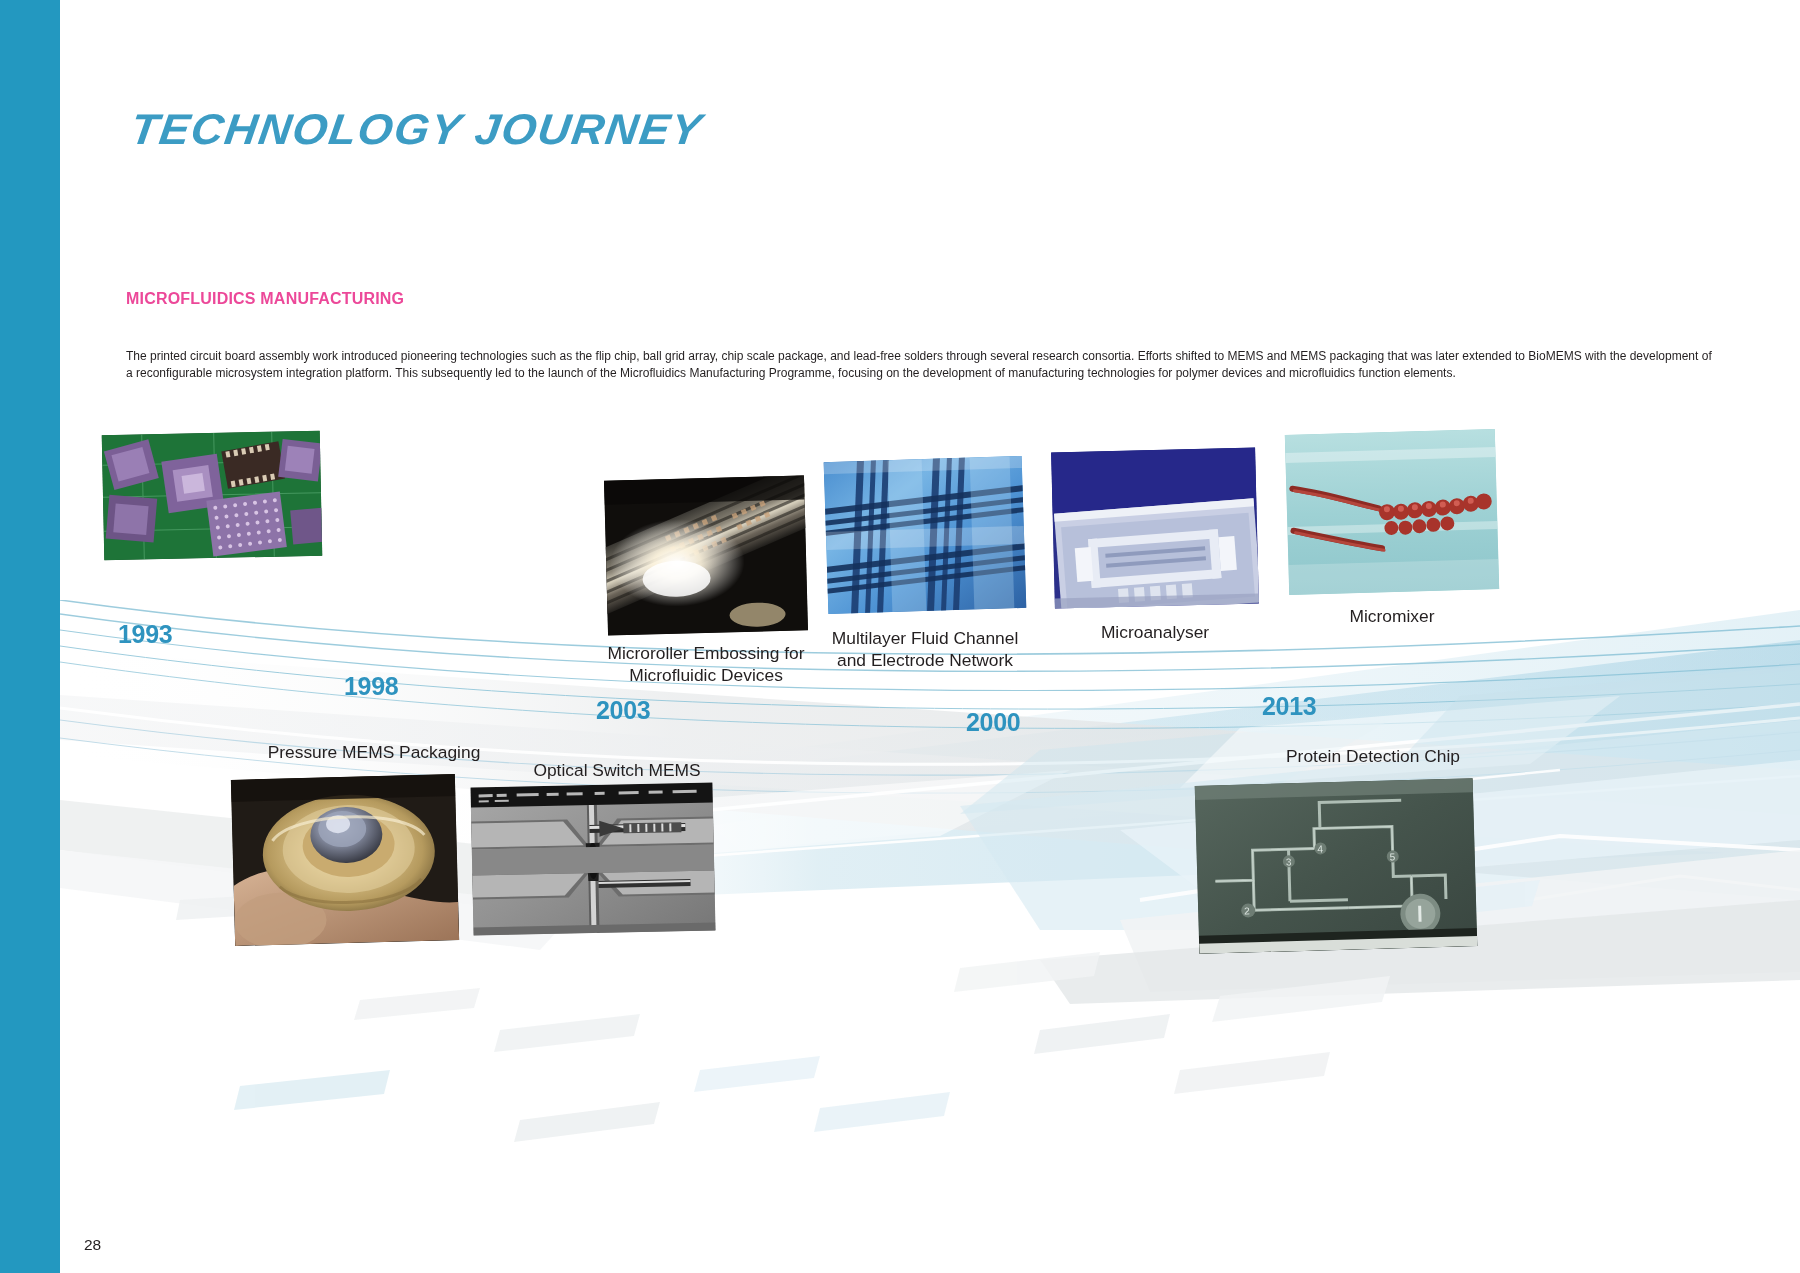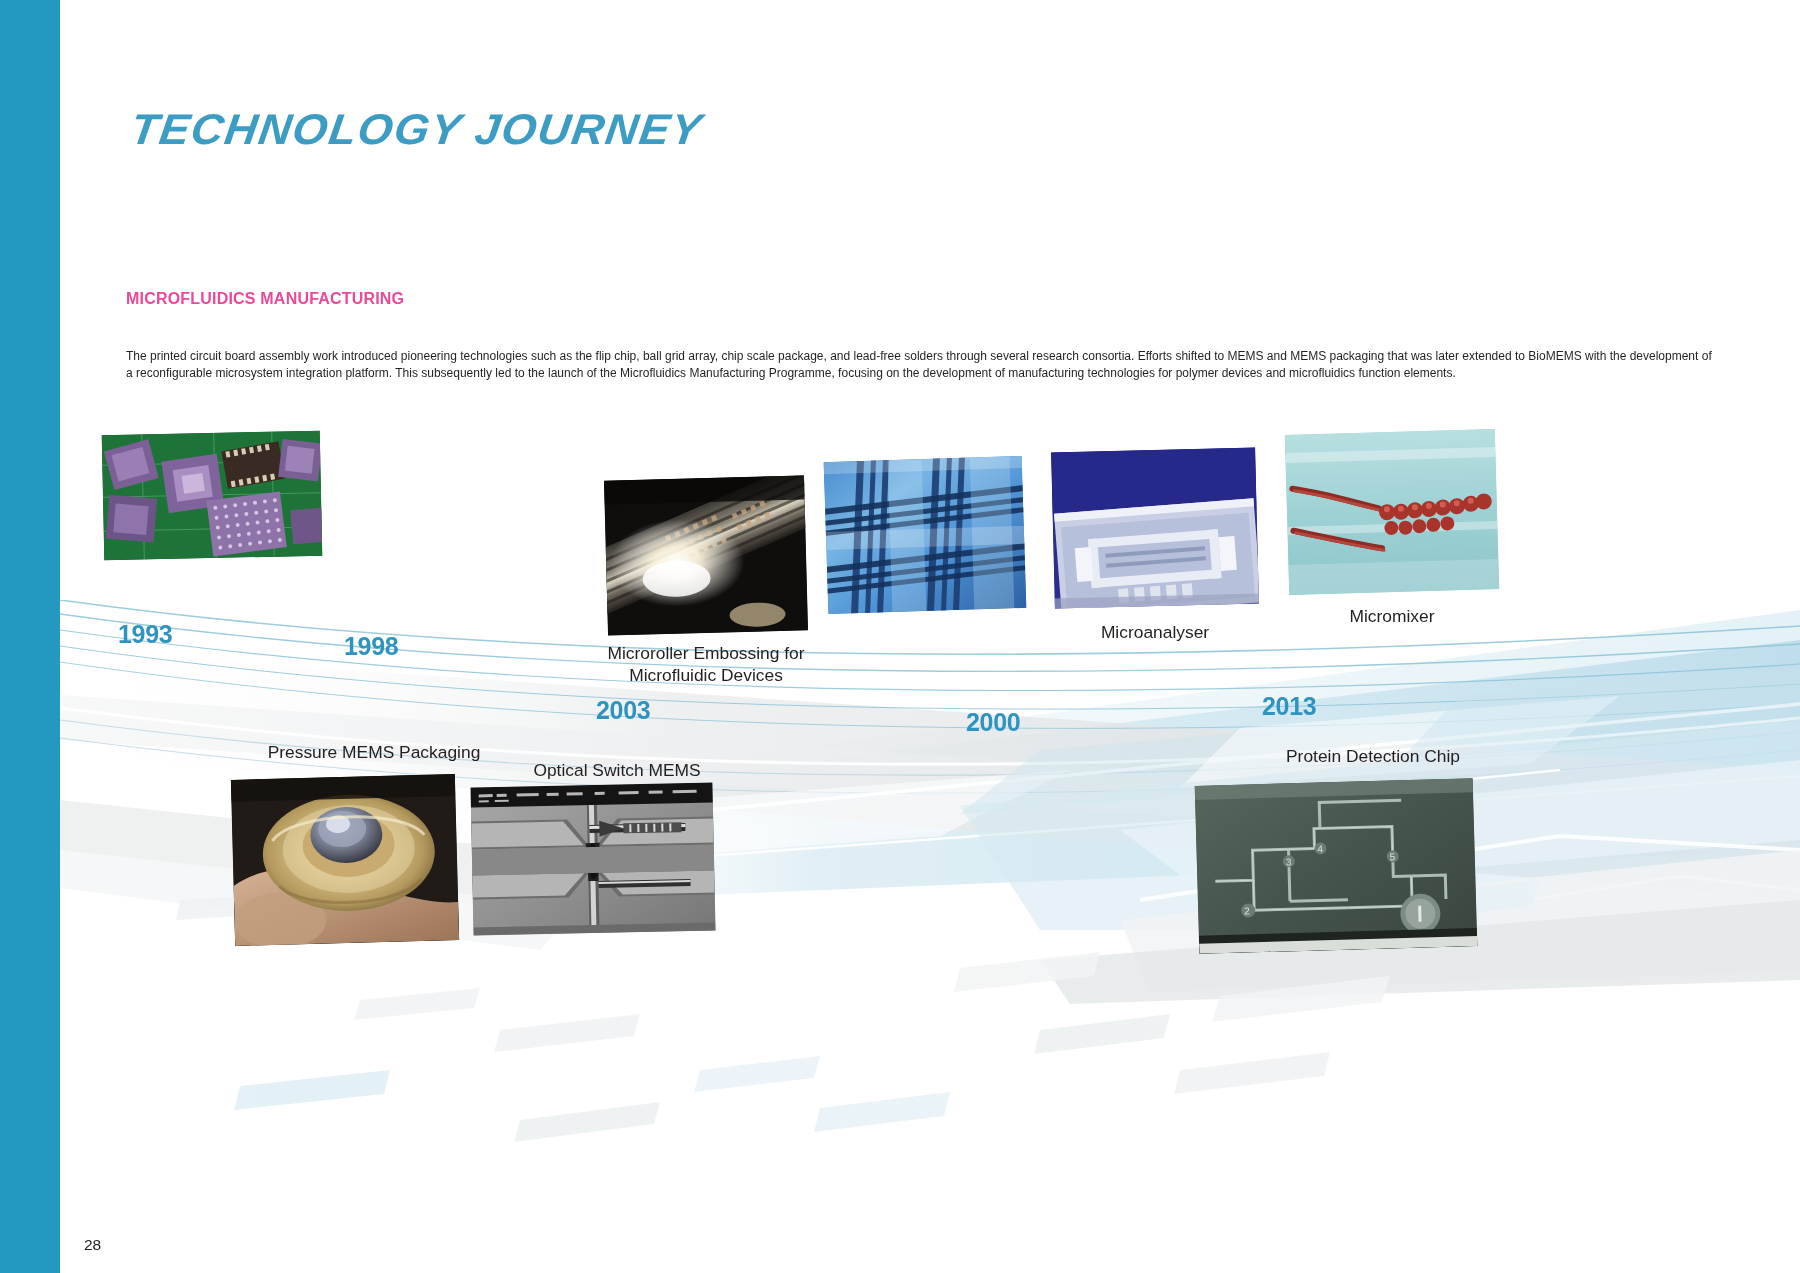--- a/index.html
+++ b/index.html
@@ -451,20 +451,24 @@
       <g fill="#b9dcf5" opacity="0.3">
         <rect x="64" y="0" width="34" height="152"></rect>
         <rect x="146" y="0" width="40" height="152"></rect>
       </g>
       <g fill="#ffffff" opacity="0.22">
         <rect x="0" y="70" width="198" height="18"></rect>
         <rect x="0" y="0" width="198" height="12"></rect>
       </g>
     </svg>
   </div>
+  <div class="caption" style="left:790px; top:628px; width:270px;">
+    <div>Multilayer Fluid Channel</div>
+    <div>and Electrode Network</div>
+  </div>
 
   <div class="photo analyser" style="left:1053px; top:450px; width:204px; height:156px; transform: rotate(-1.4deg);">
     <svg class="inner" viewBox="0 0 204 156" preserveAspectRatio="none">
       <rect width="204" height="156" fill="#2b2f8a"></rect>
       <rect x="0" y="0" width="204" height="62" fill="#26288a"></rect>
 
       <g transform="rotate(-3 102 108)">
         <rect x="4" y="56" width="200" height="104" fill="#c9cfe4"></rect>
         <rect x="4" y="56" width="200" height="8" fill="#eef1f7"></rect>
         <rect x="10" y="70" width="188" height="84" fill="#b7c0da"></rect>
@@ -551,21 +555,21 @@
       <g fill="#ffffff" opacity="0.2">
         <rect x="0" y="130" width="210" height="30"></rect>
       </g>
     </svg>
   </div>
   <div class="caption" style="left:1282px; top:606px; width:220px;">
     <div>Micromixer</div>
   </div>
 
   <div class="year" style="left:118px; top:620px;">1993</div>
-  <div class="year" style="left:344px; top:632px;">1998</div>
+  <div class="year" style="left:344px; top:672px;">1998</div>
   <div class="year" style="left:580px; top:696px;margin-left:16px;">2003</div>
   <div class="year" style="left:966px; top:708px;">2000</div>
   <div class="year" style="left:1262px; top:692px;">2013</div>
 
   <div class="caption" style="left:262px; top:742px; width:224px;">
     <div>Pressure MEMS Packaging</div>
   </div>
   <div class="photo pmems" style="left:233px; top:777px; width:224px; height:166px; transform: rotate(-1.5deg);">
     <svg class="inner" viewBox="0 0 224 166" preserveAspectRatio="none">
       <defs>

